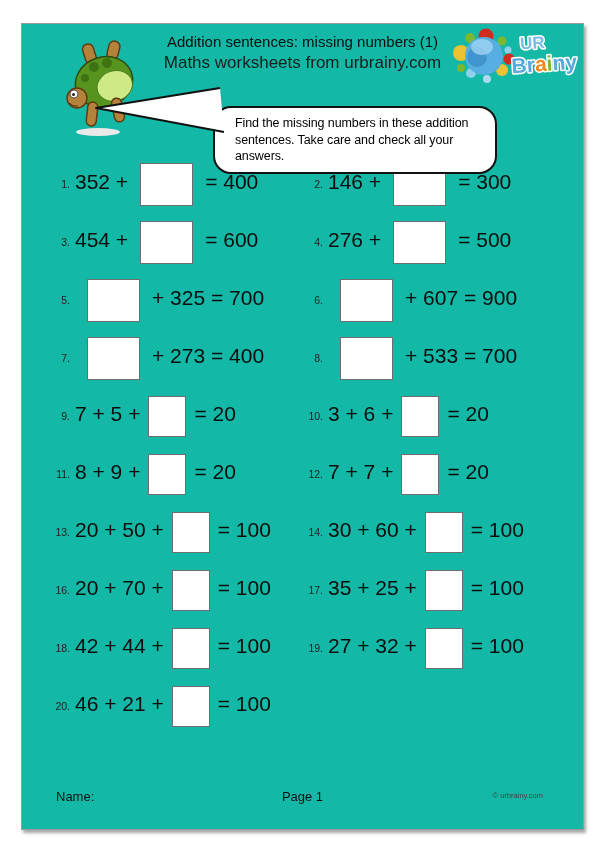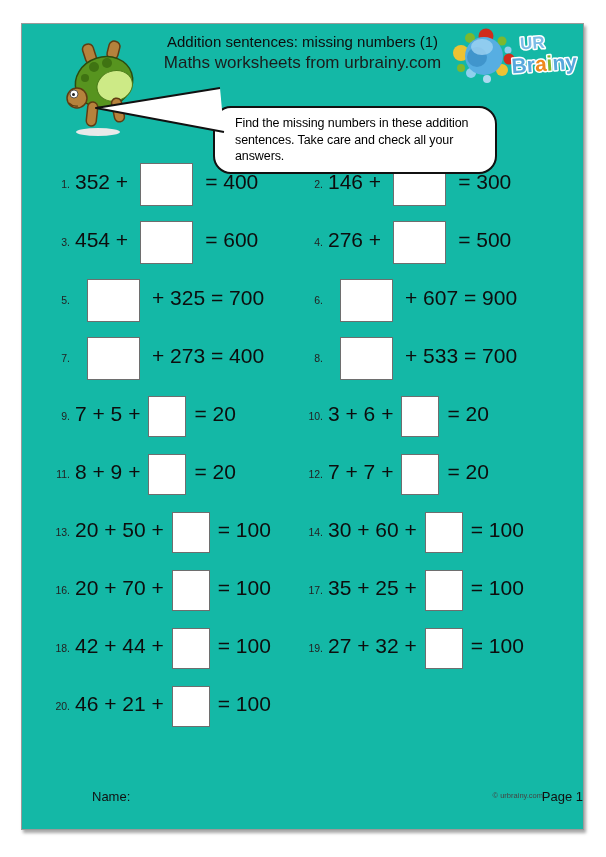--- a/index.html
+++ b/index.html
@@ -43,22 +43,22 @@
     display:inline-block; width:18px; text-align:right;
     margin-right:5px; font-size:10.5px; color:#222;
   }
   .ptext { font-size:21px; color:#0d0d0d; }
   .abox {
     display:inline-block; vertical-align:middle;
     background:#fff; border:1.5px solid #6e6e6e;
   }
   .abox.wide { width:53px; height:43px; margin:0 12px; }
   .abox.sq   { width:38px; height:41px; margin:0 8px; }
-  .footer-name { position:absolute; left:34px; bottom:25px; font-size:13px; color:#111;margin-left:36px; }
-  .footer-page { position:absolute; left:0; width:100%; text-align:right; bottom:25px; font-size:13px; color:#111; }
+  .footer-name { position:absolute; left:34px; bottom:25px; font-size:13px; color:#111; }
+  .footer-page { position:absolute; left:0; width:100%; text-align:center; bottom:25px; font-size:13px; color:#111; }
   .footer-copy { position:absolute; right:40px; bottom:29px; font-size:7.5px; color:#444; }
   .logo-text { font-weight:bold; }
 </style>
 </head>
 <body>
 
 <div class="page">
 
   <div class="title">Addition sentences: missing numbers (1)</div>
   <div class="subtitle">Maths worksheets from urbrainy.com</div>

